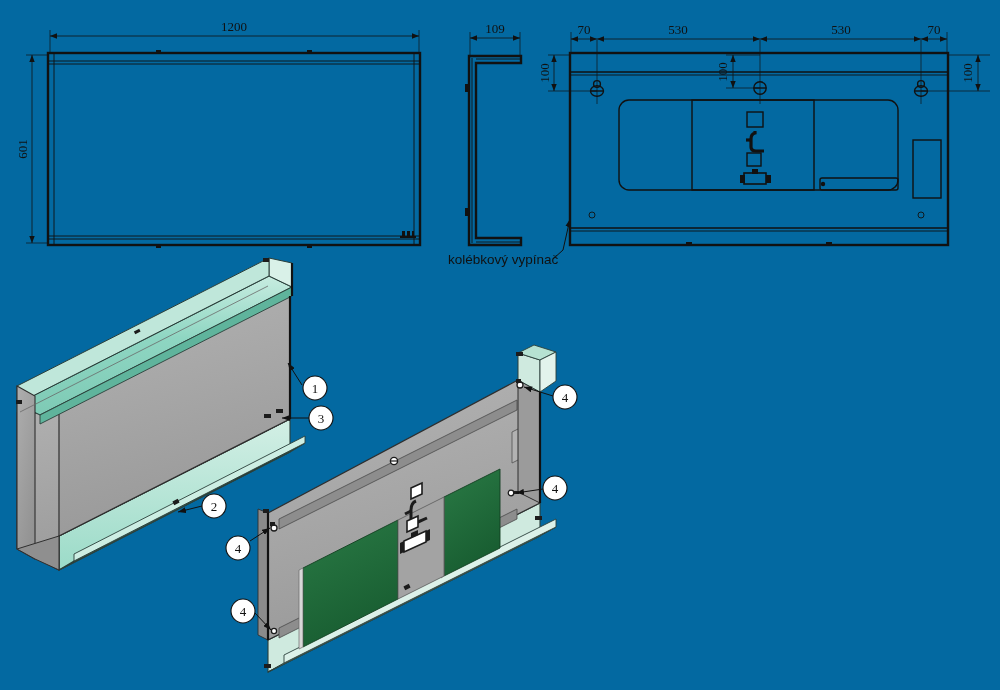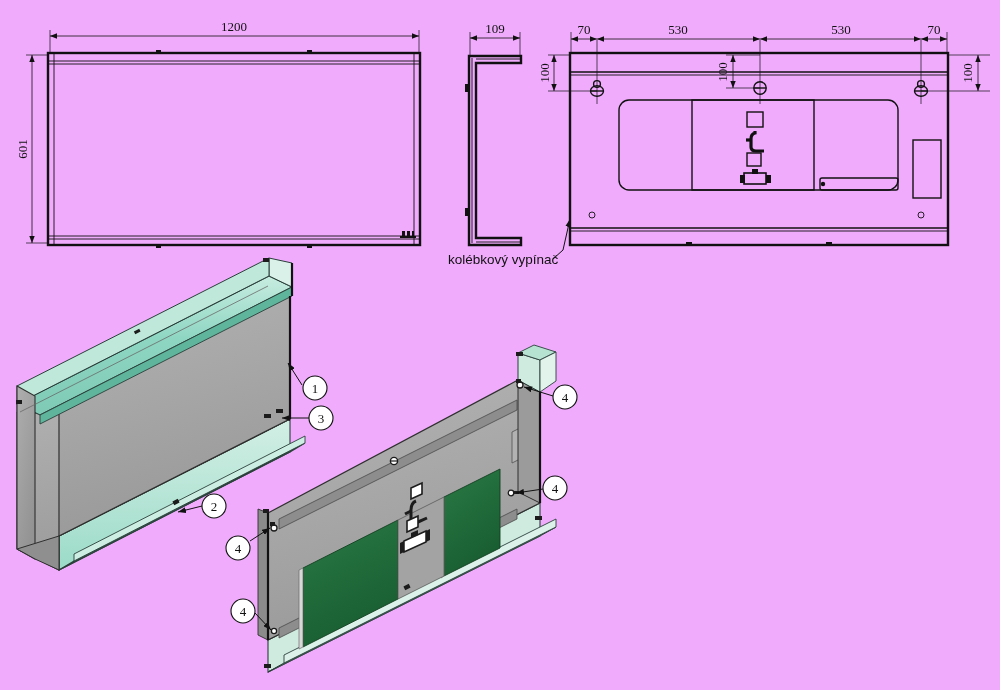--- a/index.html
+++ b/index.html
@@ -9,21 +9,21 @@
     background: #ffffff;
   }
   body {
     font-family: "Liberation Sans", sans-serif;
     color: #000;
   }
   #sheet {
     position: relative;
     width: 1000px;
     height: 690px;
-    background: #f0abfc;
+    background: #0369a1;
     overflow: hidden;
   }
   #sheet svg {
     position: absolute;
     left: 0;
     top: 0;
     width: 1000px;
     height: 690px;
   }
   .dimtext {

